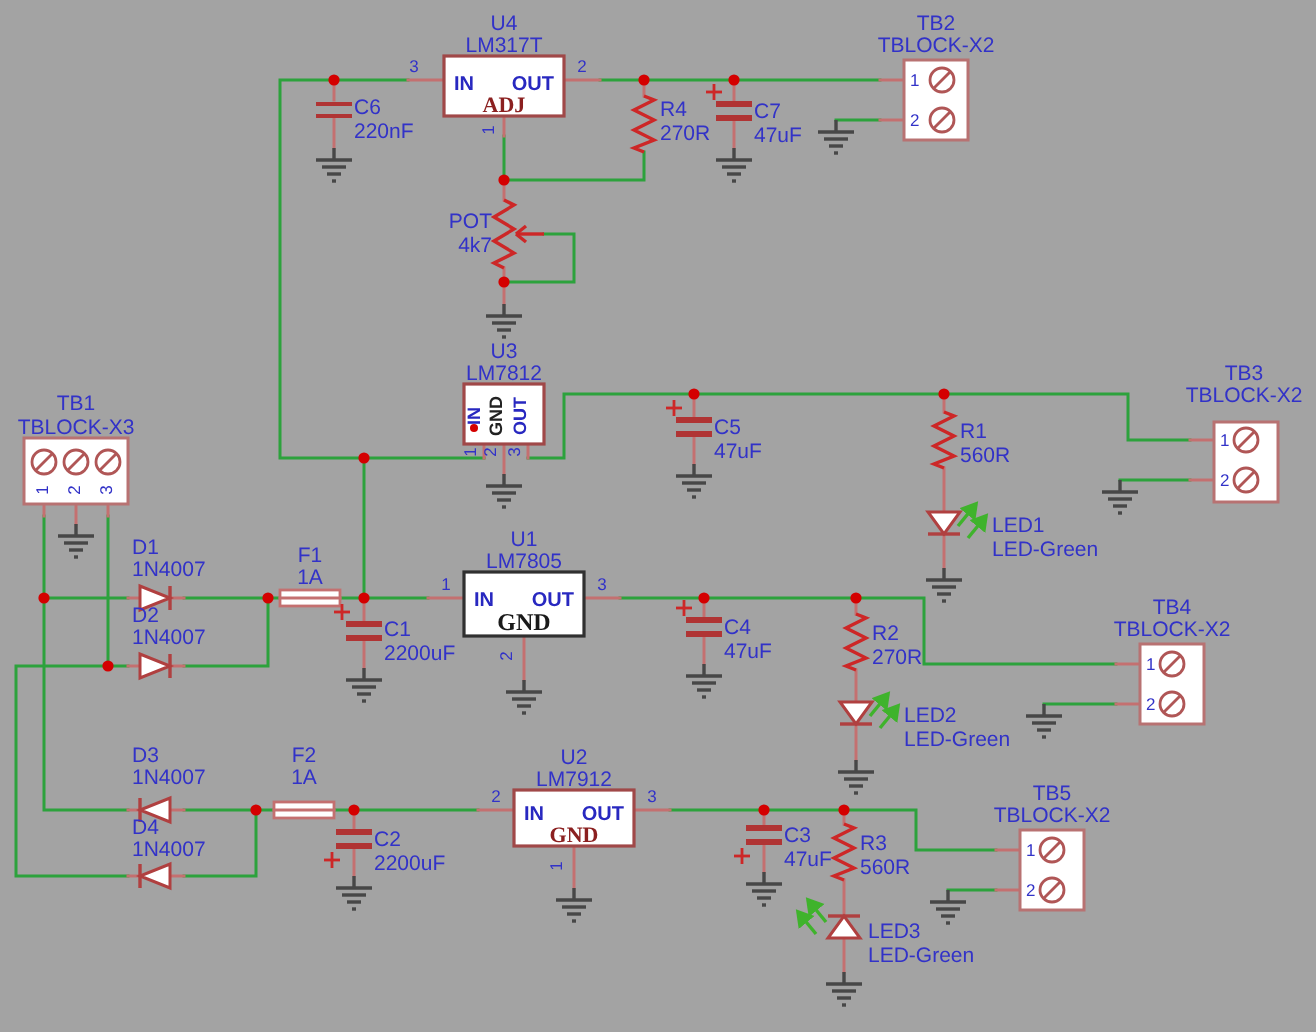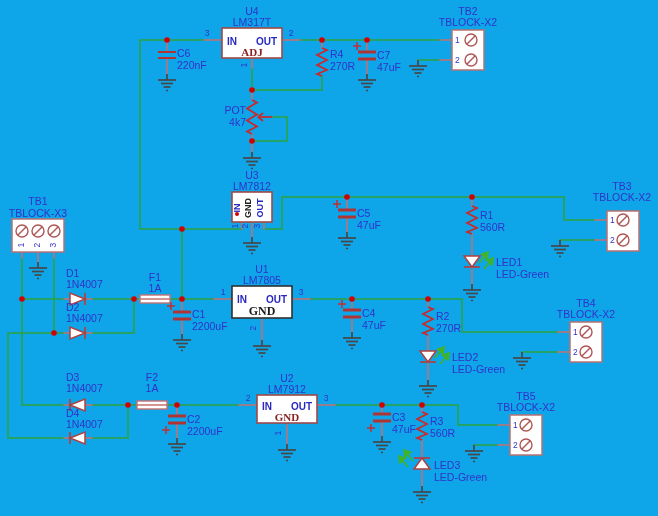--- a/index.html
+++ b/index.html
@@ -1,16 +1,16 @@
 <!DOCTYPE html>
 <html><head>
 <meta charset="utf-8">
 <style>
   html,body{margin:0;padding:0;background:#ffffff;}
-  .page{width:658px;height:516px;background:#0ea5e9;position:relative;font-family:"Liberation Sans",sans-serif;}
+  .page{width:658px;height:516px;background:#a3a3a3;position:relative;font-family:"Liberation Sans",sans-serif;}
   svg{display:block;}
   .w{stroke:#2ca23c;stroke-width:1.5;fill:none;stroke-linecap:square;}
   .p{stroke:#c47070;stroke-width:1.5;fill:none;stroke-linecap:square;}
   .res{stroke:#cd2727;stroke-width:1.7;fill:none;stroke-linejoin:miter;}
   .cap{stroke:#b03434;stroke-width:3;}
   .capn{stroke:#b03434;stroke-width:2;}
   .gndl{stroke:#474747;stroke-width:1.7;}
   .icbox{fill:#fff;stroke:#a04848;stroke-width:1.6;}
   .icbox2{fill:#fff;stroke:#303030;stroke-width:1.6;}
   .tbx{fill:#fff;stroke:#b87272;stroke-width:1.5;}

